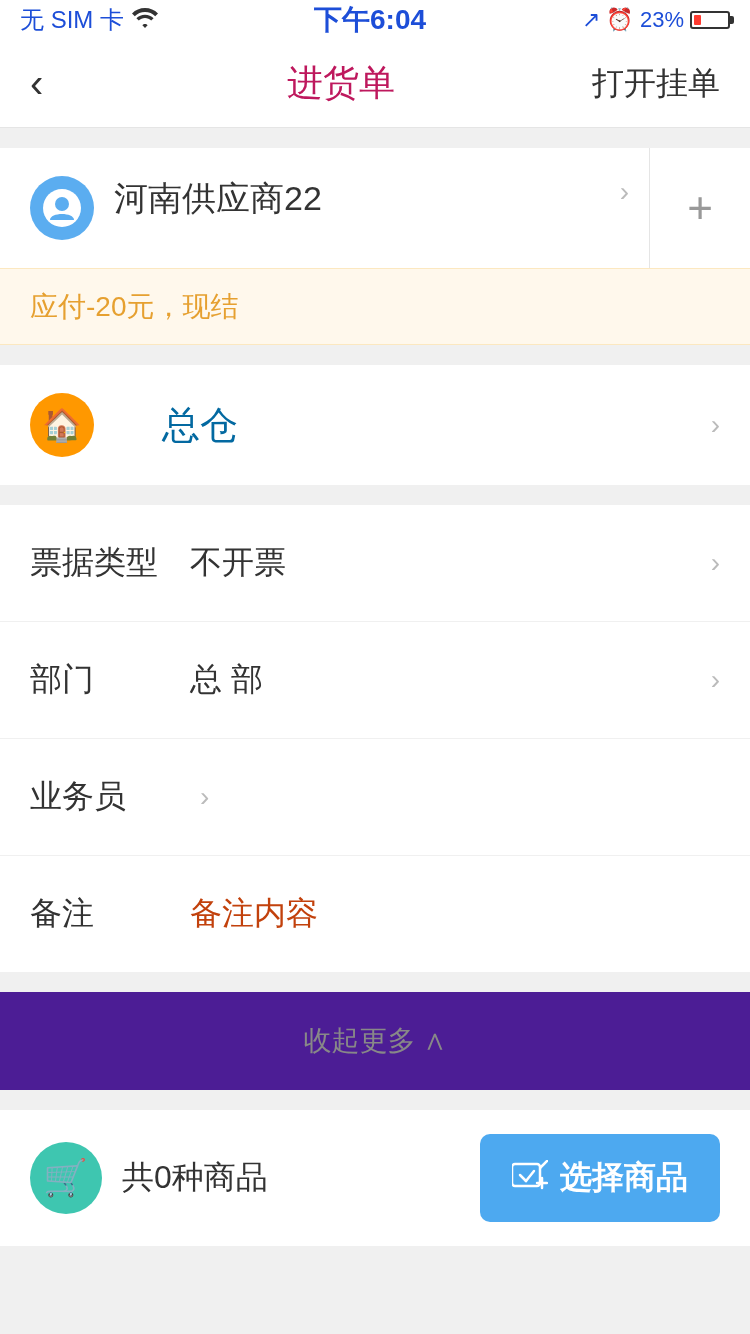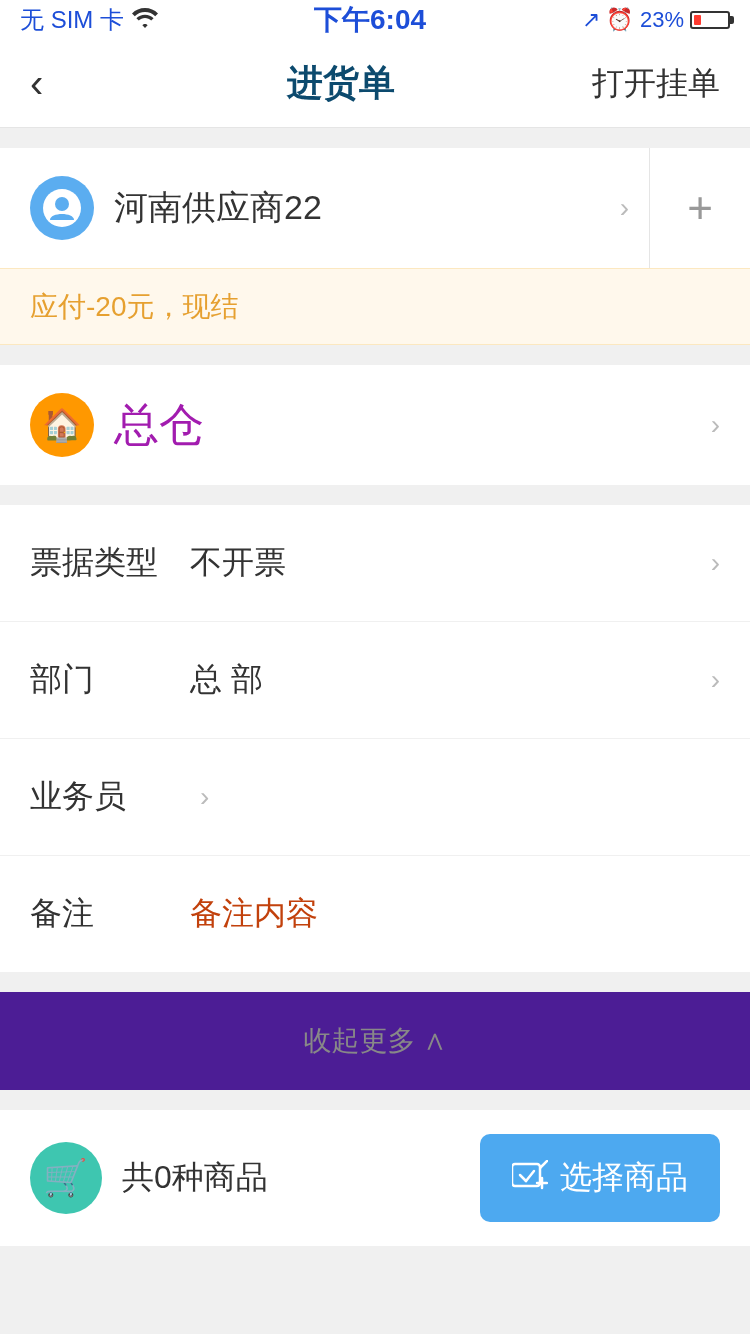--- a/index.html
+++ b/index.html
@@ -41,22 +41,22 @@
       border-bottom: 1px solid #e5e5e5;
     }
     .nav-back {
       font-size: 40px;
       color: #333;
       cursor: pointer;
       width: 60px;
     }
     .nav-title {
       font-size: 36px;
-      font-weight: 700;
-      color: #0c4a6e;
+      font-weight: 400;
+      color: #be185d;
       flex: 1;
       text-align: center;
     }
     .nav-action {
       font-size: 32px;
       color: #333;
       cursor: pointer;
       white-space: nowrap;
     }
 
@@ -68,21 +68,21 @@
 
     
     .supplier-section {
       background: #fff;
       display: flex;
       align-items: stretch;
     }
     .supplier-main {
       flex: 1;
       display: flex;
-      align-items: center;
+      align-items: flex-start;
       padding: 28px 20px 28px 30px;
       border-right: 1px solid #e5e5e5;
       gap: 20px;
       cursor: pointer;
     }
     .supplier-avatar {
       width: 64px;
       height: 64px;
       border-radius: 50%;
       background: #5badf0;
@@ -154,23 +154,24 @@
       display: flex;
       align-items: center;
       justify-content: center;
       flex-shrink: 0;
     }
     .warehouse-icon {
       font-size: 32px;
       color: #fff;
     }
     .warehouse-name {
-      font-size: 45px;
-      color: #a21caf;
-      flex: 1;
+      font-size: 38px;
+      color: #0369a1;
+      flex: 1;
+      margin-left: 48px;
     }
     .row-chevron {
       color: #bbb;
       font-size: 28px;
     }
 
     
     .form-section {
       background: #fff;
       margin-top: 20px;
@@ -260,20 +261,21 @@
       cursor: pointer;
     }
     .select-btn-icon {
       font-size: 30px;
       color: #fff;
     }
     .select-btn-text {
       font-size: 32px;
       color: #fff;
       white-space: nowrap;
+      font-weight: bold;
     }
 
     
     .page-bottom {
       flex: 1;
       background: #f0f0f0;
       min-height: 280px;
     }
 
     

